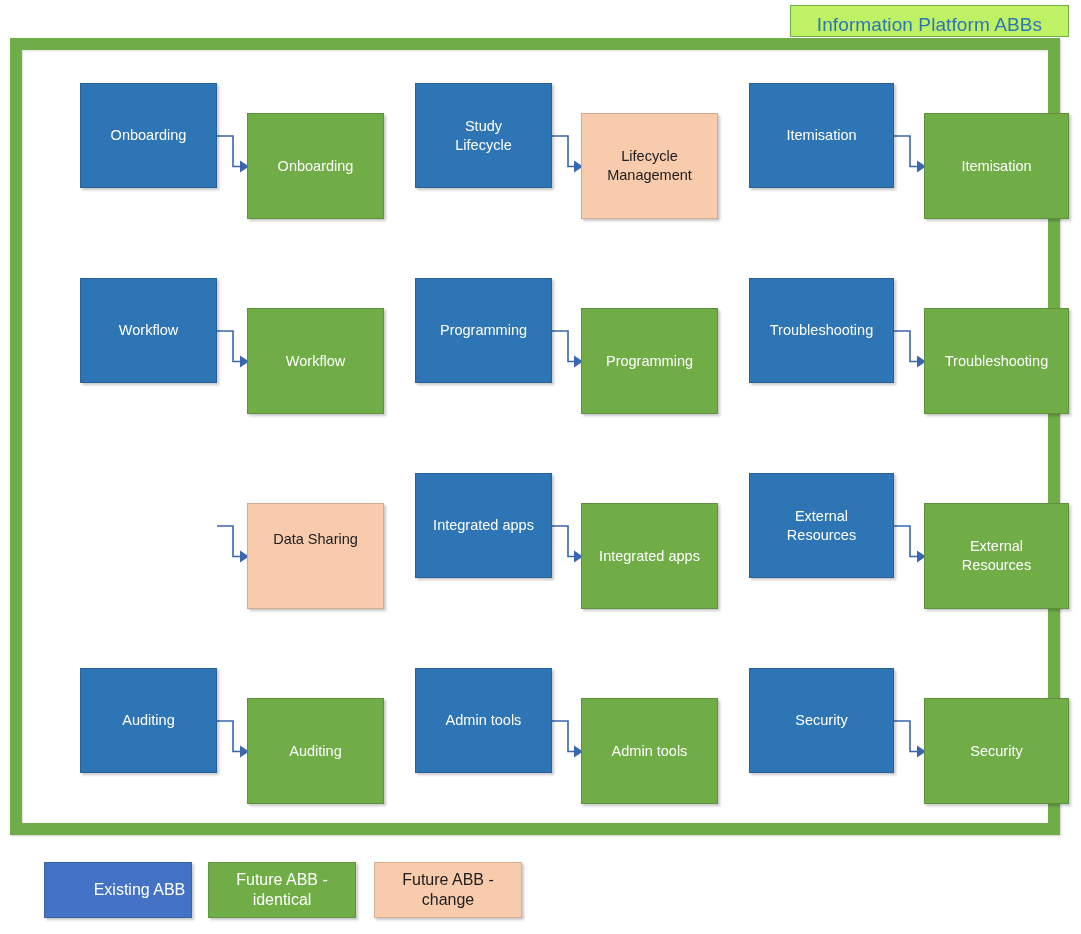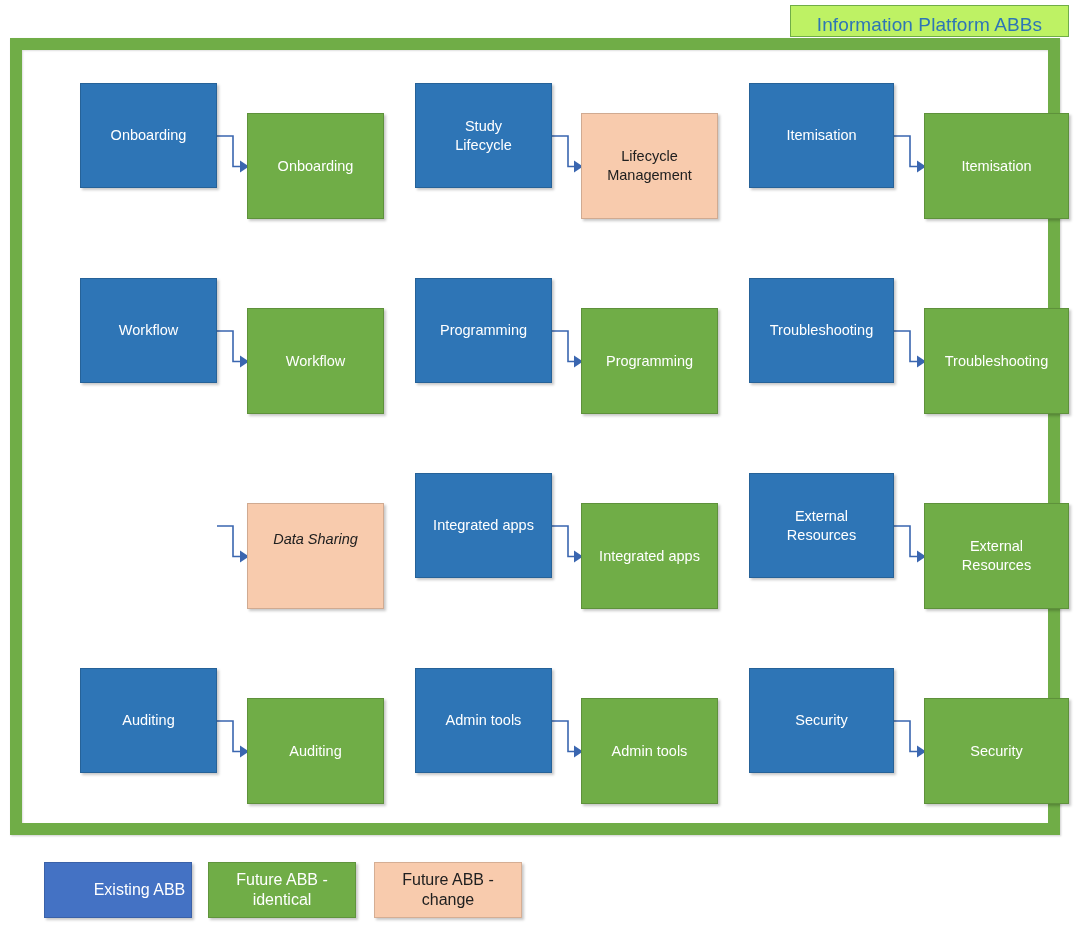--- a/index.html
+++ b/index.html
@@ -211,21 +211,21 @@
     <div class="node src" style="left: 713px; top: 270px; width: 145px; height: 105px;">
       <span class="node-label">Troubleshooting</span>
     </div>
     <div class="node identical" style="left: 888px; top: 300px; width: 145px; height: 106px;">
       <span class="node-label">Troubleshooting</span>
     </div>
     <svg class="connector" width="60" height="58.5" style="left: 167px; top: 503.5px;">
       <path d="M 14 14 L 30 14 L 30 44.5 L 37 44.5"></path>
       <polygon points="46 44.5, 37 38.5, 37 50.5"></polygon>
     </svg>
-    <div class="node change nudge-up" style="left: 211px; top: 495px; width: 137px; height: 106px; font-style: italic;">
+    <div class="node change nudge-up" style="left: 211px; top: 495px; width: 137px; height: 106px;">
       <span class="node-label">Data Sharing</span>
     </div>
     <svg class="connector" width="59" height="58.5" style="left: 502px; top: 503.5px;">
       <path d="M 14 14 L 30 14 L 30 44.5 L 36 44.5"></path>
       <polygon points="45 44.5, 36 38.5, 36 50.5"></polygon>
     </svg>
     <div class="node src" style="left: 379px; top: 465px; width: 137px; height: 105px;">
       <span class="node-label">Integrated apps</span>
     </div>
     <div class="node identical" style="left: 545px; top: 495px; width: 137px; height: 106px;">

